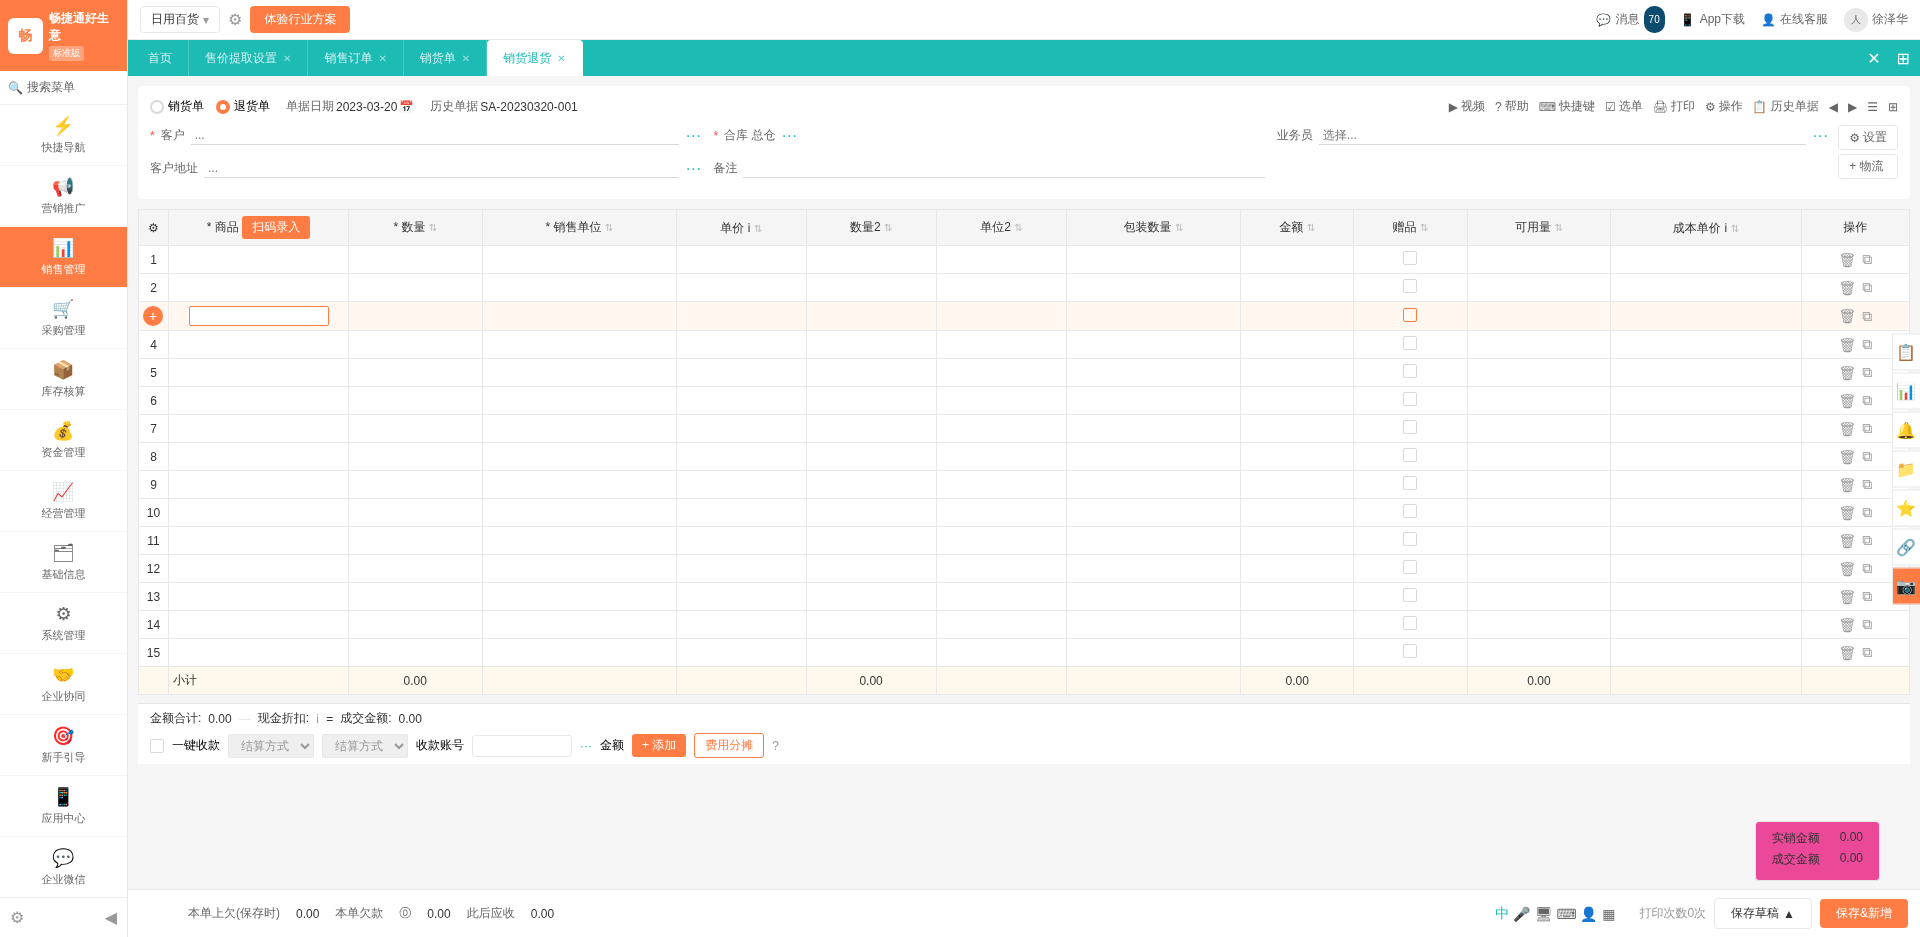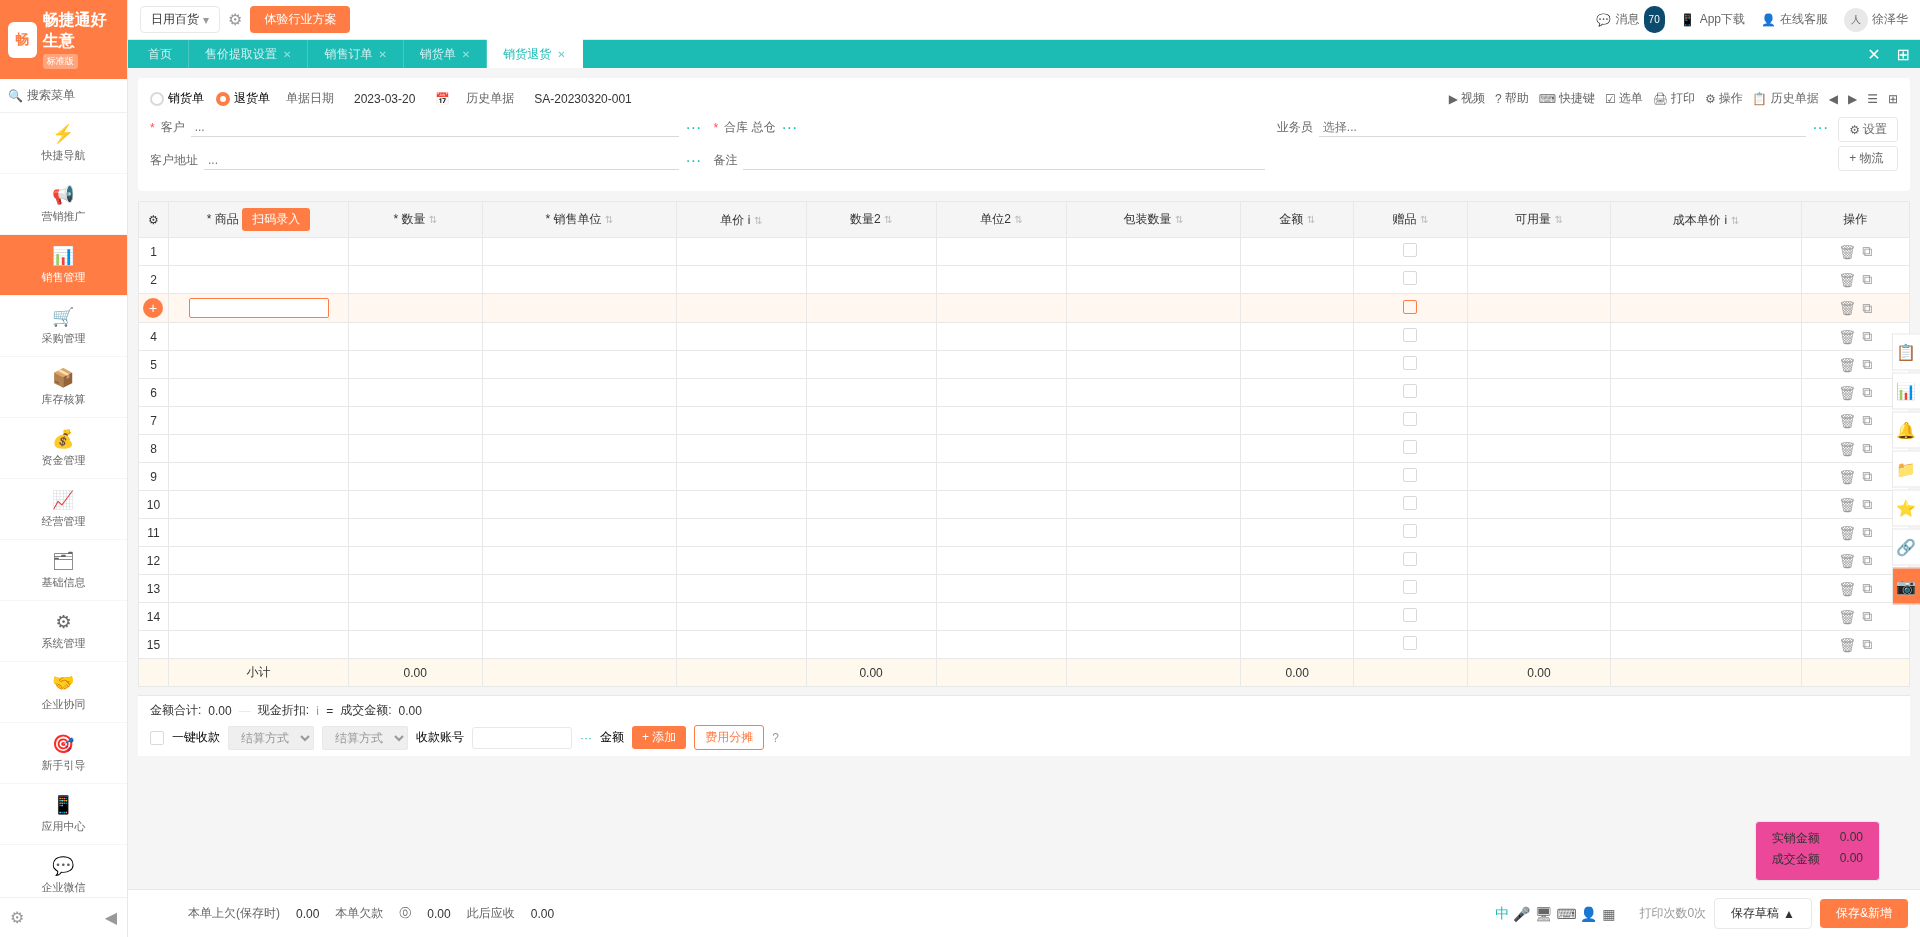--- a/index.html
+++ b/index.html
@@ -33,40 +33,40 @@
     .topbar-select span { color: #333; }
     .topbar-gear { color: #999; cursor: pointer; font-size: 16px; }
     .topbar-btn { background: #ff7d45; color: #fff; border: none; border-radius: 4px; padding: 5px 14px; cursor: pointer; font-size: 12px; }
 
     .topbar-right { display: flex; align-items: center; gap: 16px; color: #666; }
     .topbar-right-item { display: flex; align-items: center; gap: 4px; cursor: pointer; }
     .badge { background: #0c4a6e; color: #fff; border-radius: 10px; font-size: 10px; padding: 8px 5px; min-width: 16px; text-align: center; }
     .avatar { width: 24px; height: 24px; border-radius: 50%; background: #e8e8e8; display: flex; align-items: center; justify-content: center; font-size: 10px; }
 
     
-    .tabs { height: 28px; background: #1cbbb4; display: flex; align-items: center; padding: 0 4px; }
+    .tabs { height: 36px; background: #1cbbb4; display: flex; align-items: center; padding: 0 4px; }
     .tab { padding: 0 16px; height: 36px; display: flex; align-items: center; gap: 6px; cursor: pointer; color: rgba(255,255,255,0.8); font-size: 13px; border-right: 1px solid rgba(255,255,255,0.2); }
     .tab.active { background: #fff; color: #1cbbb4; border-radius: 4px 4px 0 0; }
     .tab .close { font-size: 10px; color: inherit; opacity: 0.7; }
     .tab-actions { margin-left: auto; display: flex; gap: 4px; }
     .tab-action-btn { color: #fff; font-size: 16px; cursor: pointer; padding: 0 6px; }
 
     
     .content { flex: 1; overflow-y: auto; background: #f5f5f5; padding: 10px; }
 
     
     .form-card { background: #fff; border-radius: 4px; padding: 12px; margin-bottom: 10px; }
     .radio-group { display: flex; align-items: center; gap: 12px; }
     .radio-item { display: flex; align-items: center; gap: 4px; cursor: pointer; }
     .radio-dot { width: 14px; height: 14px; border-radius: 50%; border: 2px solid #d9d9d9; }
     .radio-dot.checked { border-color: #ff7d45; background: #ff7d45; position: relative; }
     .radio-dot.checked::after { content: ''; position: absolute; top: 2px; left: 2px; width: 6px; height: 6px; border-radius: 50%; background: #fff; }
 
     .header-fields { display: flex; align-items: center; gap: 16px; }
-    .field-group { display: flex; align-items: center; gap: 20px; }
+    .field-group { display: flex; align-items: center; gap: 2px; }
     .field-label { color: #666; white-space: nowrap; }
     .field-value { color: #333; font-weight: 500; }
     .date-icon { color: #999; cursor: pointer; }
     .toolbar-btn { display: flex; align-items: center; gap: 3px; color: #666; cursor: pointer; font-size: 12px; }
     .form-field { display: flex; align-items: center; gap: 6px; }
     .form-field .req { color: #ff4d4f; }
     .form-field-input { flex: 1; border: none; border-bottom: 1px solid #e8e8e8; padding: 4px 0; color: #999; cursor: pointer; min-width: 0; }
     .form-field-dots { color: #1cbbb4; cursor: pointer; font-size: 16px; }
 
     .form-side-btns { display: flex; flex-direction: column; gap: 4px; }
@@ -117,21 +117,21 @@
   </style>
 </head>
 <body>
 
 <div class="sidebar">
   <div class="sidebar-logo">
     <div class="sidebar-logo-icon">
       <span>畅</span>
     </div>
     <div>
-      <div style="color:#fff;font-size:16px;font-weight:bold;">畅捷通好生意</div>
+      <div style="color:#fff;font-size:12px;font-weight:bold;">畅捷通好生意</div>
       <span class="sidebar-logo-badge">标准版</span>
     </div>
   </div>
 
   <div class="sidebar-search">
     <span>🔍</span>
     <span>搜索菜单</span>
   </div>
 
   <div class="sidebar-nav">
@@ -715,21 +715,21 @@
               <td>
                 <div class="action-btns">
                   <span class="action-btn">🗑</span>
                   <span class="action-btn">⧉</span>
                 </div>
               </td>
             </tr>
 
           <tr class="subtotal-row">
             <td></td>
-            <td style="text-align:center;font-weight:500;">小计</td>
+            <td style="text-align:left;font-weight:500;">小计</td>
             <td>0.00</td>
             <td></td>
             <td></td>
             <td>0.00</td>
             <td></td>
             <td></td>
             <td>0.00</td>
             <td></td>
             <td>0.00</td>
             <td></td>

